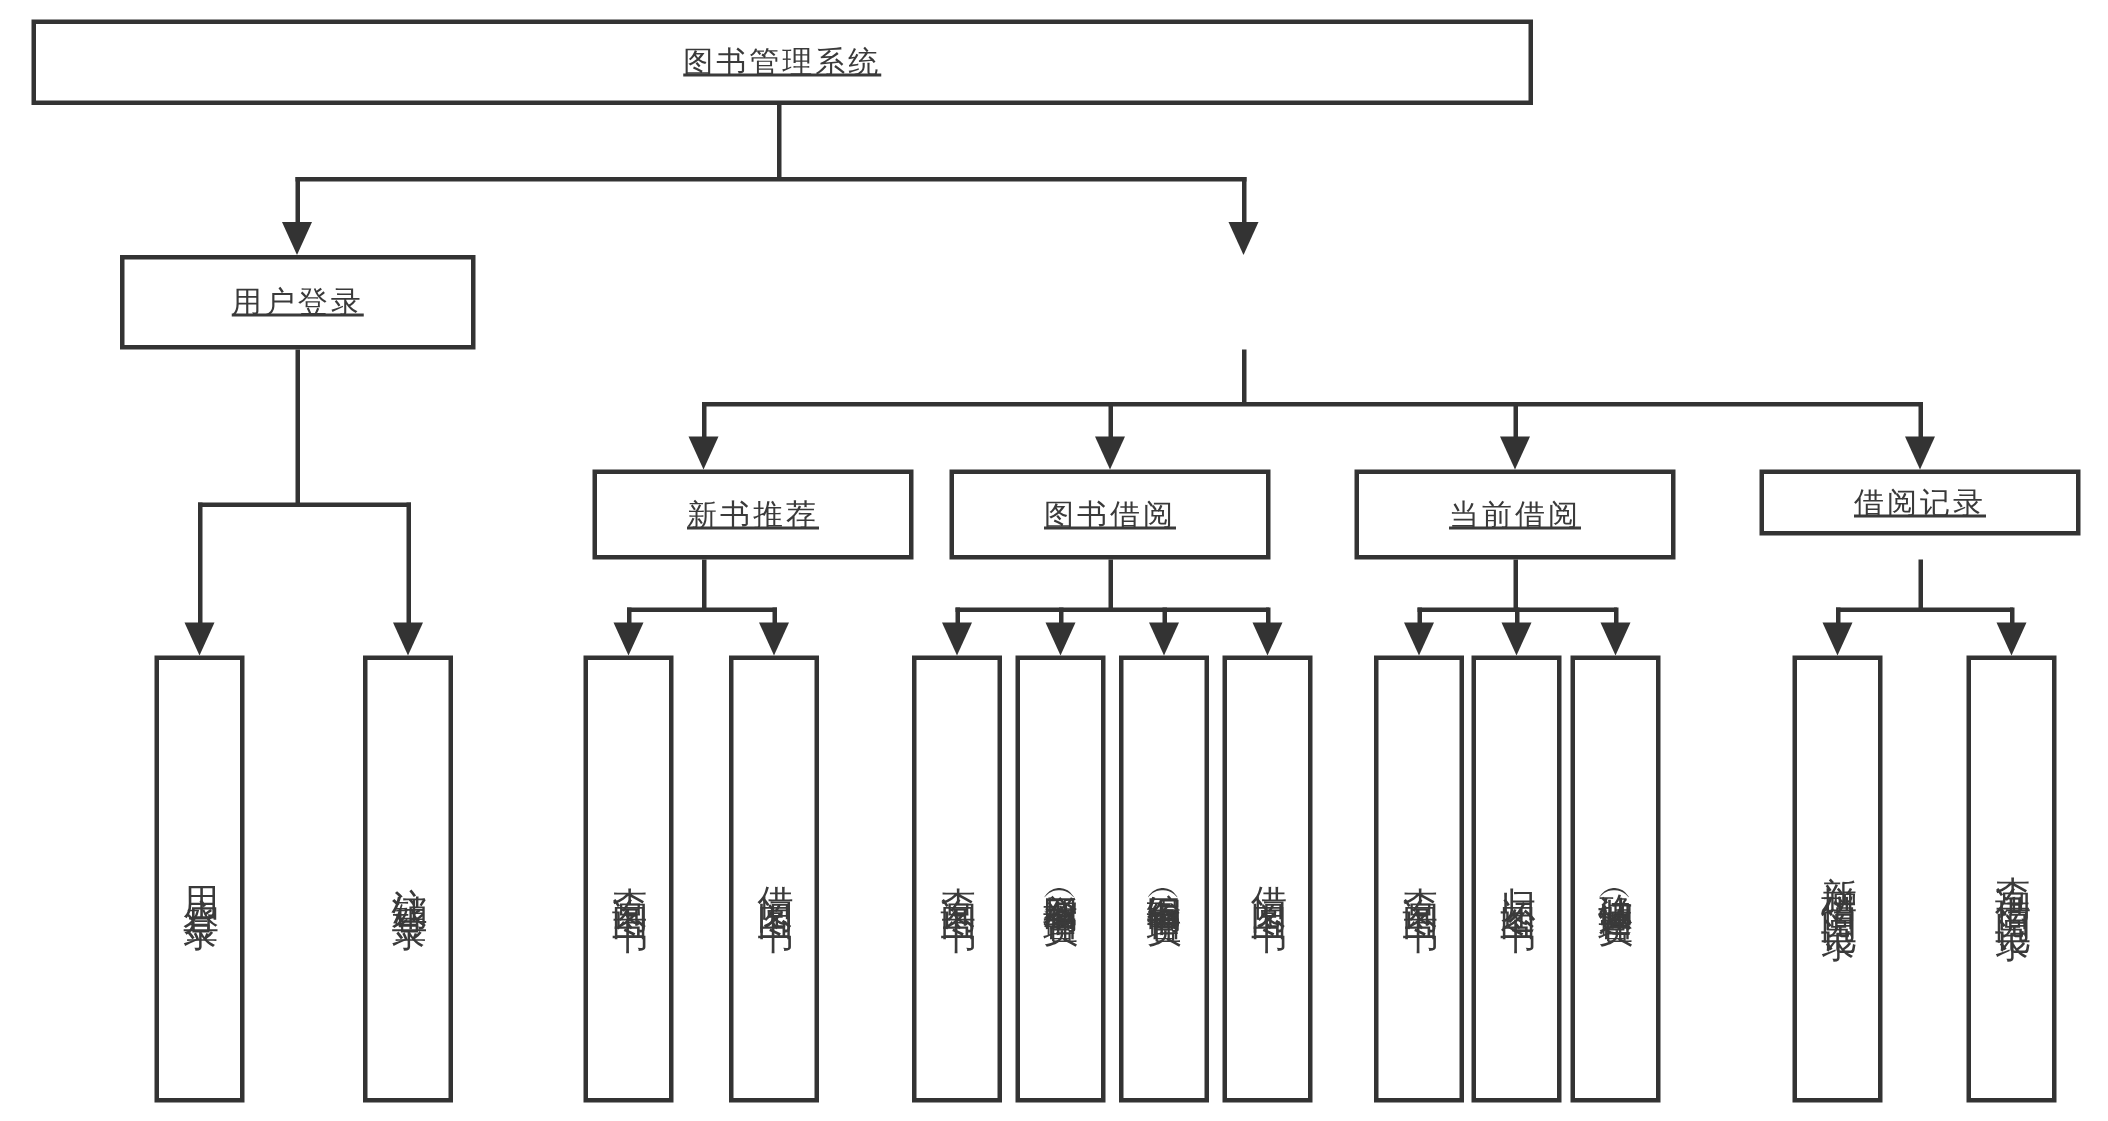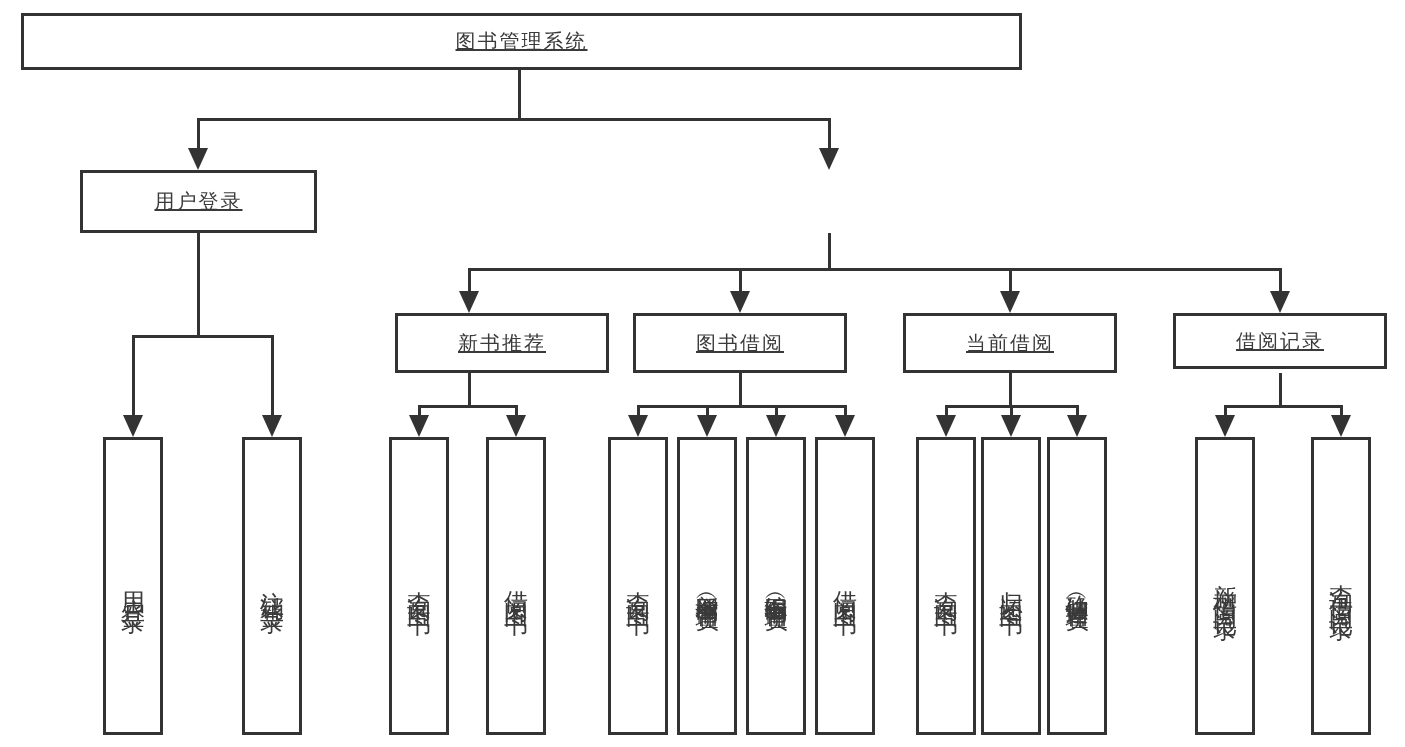--- a/index.html
+++ b/index.html
@@ -33,21 +33,21 @@
 
   <div class="box" style="left:362px;top:313px;width:214px;height:60px;margin-left:33px;">
     <span class="hlabel">新书推荐</span>
   </div>
   <div class="box" style="left:633px;top:313px;width:214px;height:60px;">
     <span class="hlabel">图书借阅</span>
   </div>
   <div class="box" style="left:903px;top:313px;width:214px;height:60px;">
     <span class="hlabel">当前借阅</span>
   </div>
-  <div class="box" style="left:1173px;top:313px;width:214px;height:56px;">
+  <div class="box" style="left:1173px;top:313px;width:214px;height:44px;">
     <span class="hlabel">借阅记录</span>
   </div>
 
   <div class="box leaf" style="left:103px;top:437px;width:60px;height:298px;">
     <span class="vtext">用户登录</span>
   </div>
   <div class="box leaf" style="left:242px;top:437px;width:60px;height:298px;">
     <span class="vtext">注销登录</span>
   </div>
 

